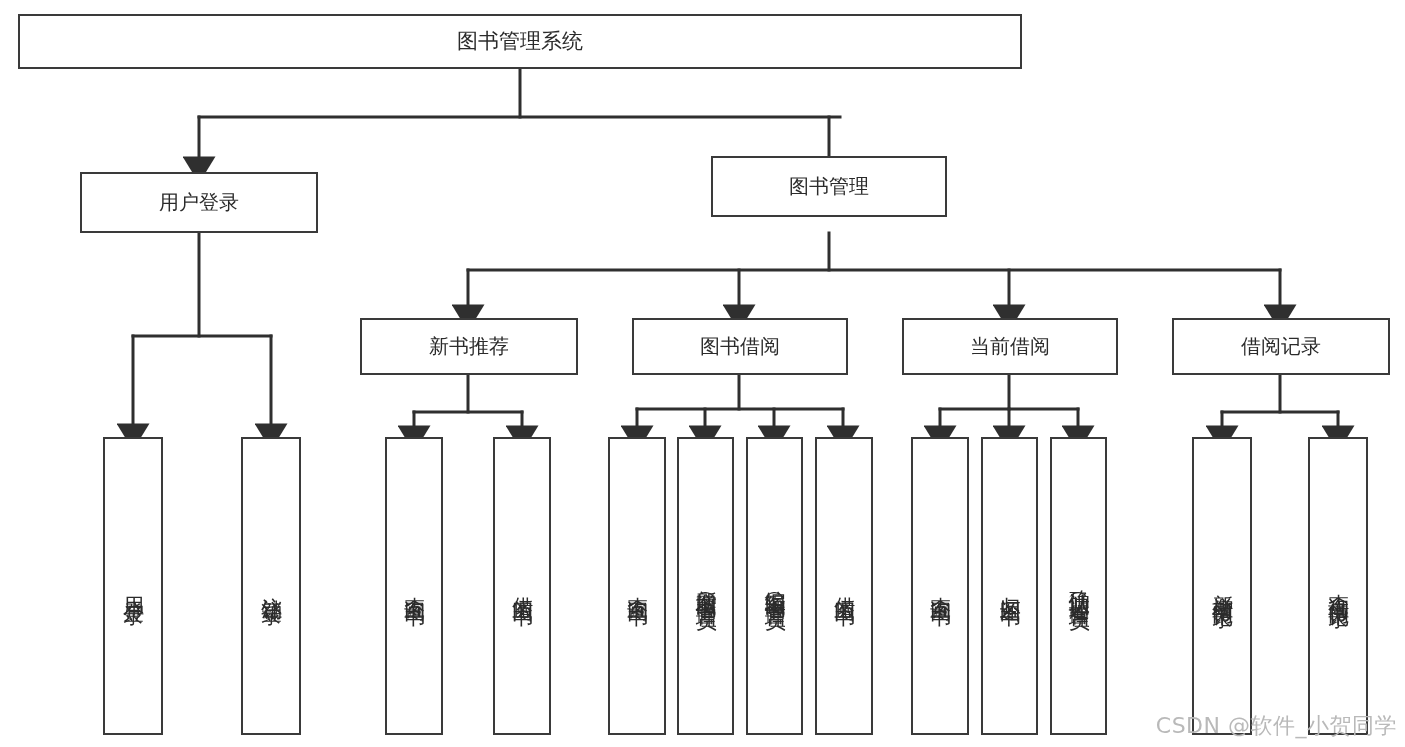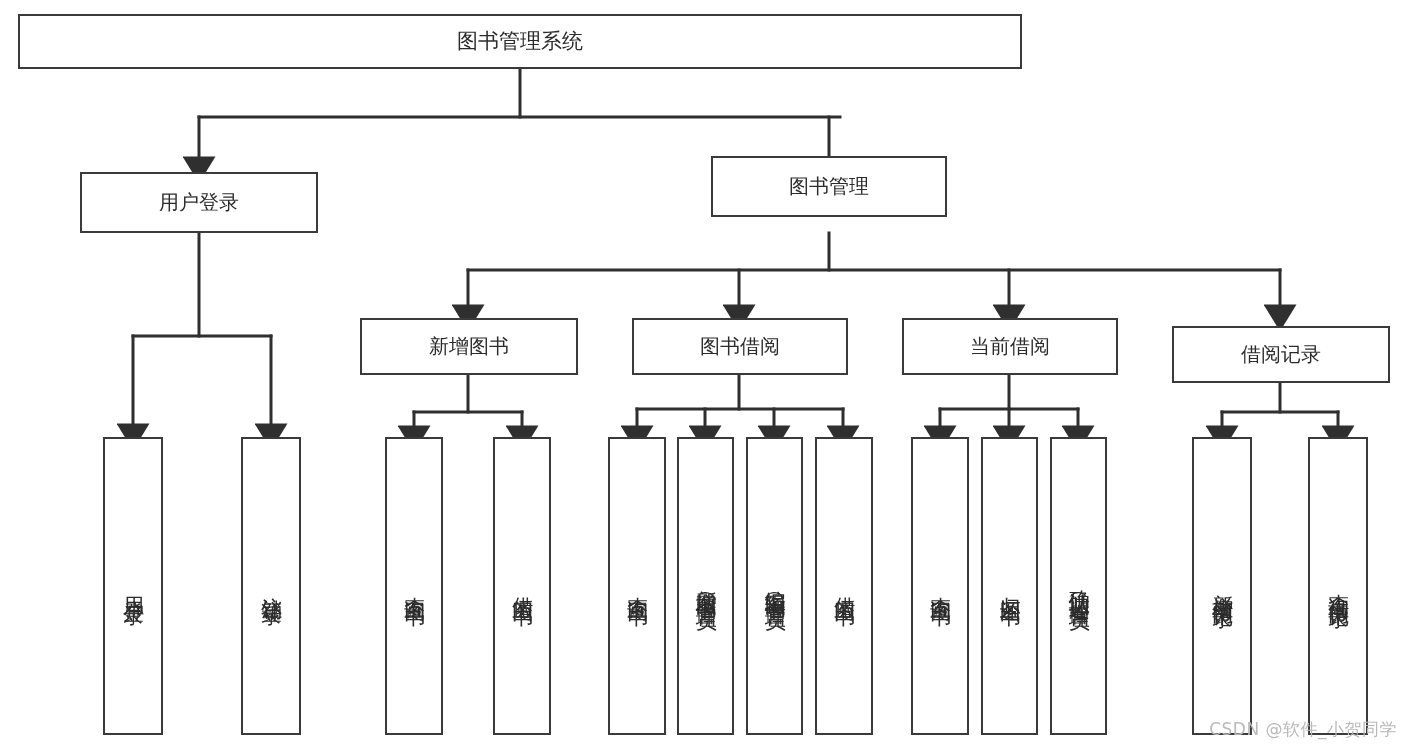--- a/index.html
+++ b/index.html
@@ -56,21 +56,21 @@
     font-size:21px;
     line-height:1.02;
     letter-spacing:3px;
     white-space:nowrap;
     max-height:100%;
   }
   
   #watermark{
     position:absolute;
     right:8px;bottom:6px;
-    font-size:17px;
+    font-size:22px;
     color:#b9b9b9;
     z-index:5;
     white-space:nowrap;
     letter-spacing:0.5px;
   }
 </style>
 </head>
 <body>
 
 <div id="stage">
@@ -132,32 +132,32 @@
 
   <div class="node h" style="left:80px;top:172px;width:238px;height:61px;">
     <span class="lbl">用户登录</span>
   </div>
 
   <div class="node h" style="left:711px;top:156px;width:236px;height:61px;">
     <span class="lbl">图书管理</span>
   </div>
 
   <div class="node h" style="left:360px;top:318px;width:218px;height:57px;">
-    <span class="lbl">新增图书</span>
+    <span class="lbl">新书推荐</span>
   </div>
 
   <div class="node h" style="left:902px;top:318px;width:216px;height:57px;">
     <span class="lbl">当前借阅</span>
   </div>
 
   <div class="node h" style="left:632px;top:318px;width:216px;height:57px;">
     <span class="lbl">图书借阅</span>
   </div>
 
-  <div class="node h" style="left:1172px;top:318px;width:218px;height:57px;margin-top:8px;">
+  <div class="node h" style="left:1172px;top:318px;width:218px;height:57px;">
     <span class="lbl">借阅记录</span>
   </div>
 
   <div class="node leaf" style="left:103px;top:437px;width:60px;height:298px;">
     <span class="lbl">用户登录</span>
   </div>
   <div class="node leaf" style="left:241px;top:437px;width:60px;height:298px;">
     <span class="lbl">注销登录</span>
   </div>
 

